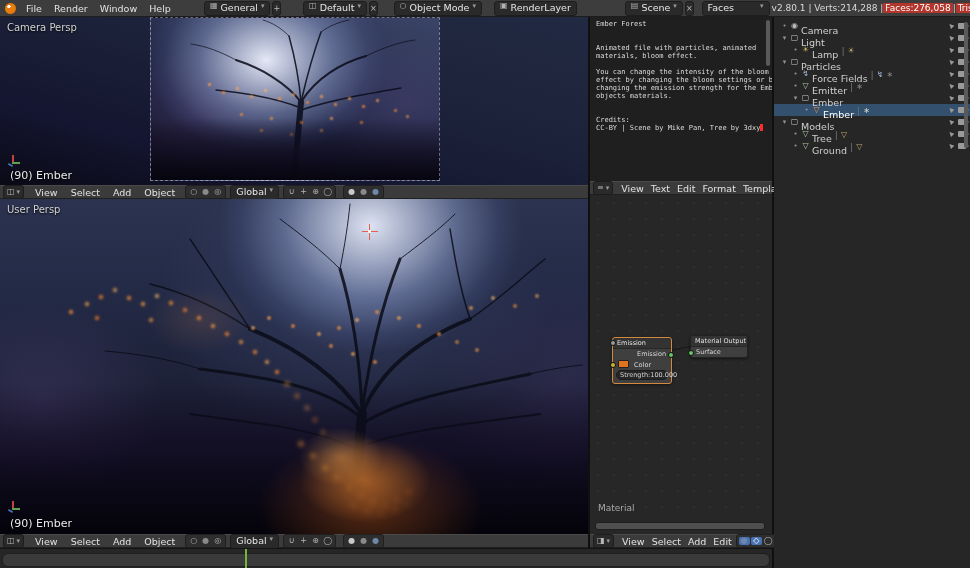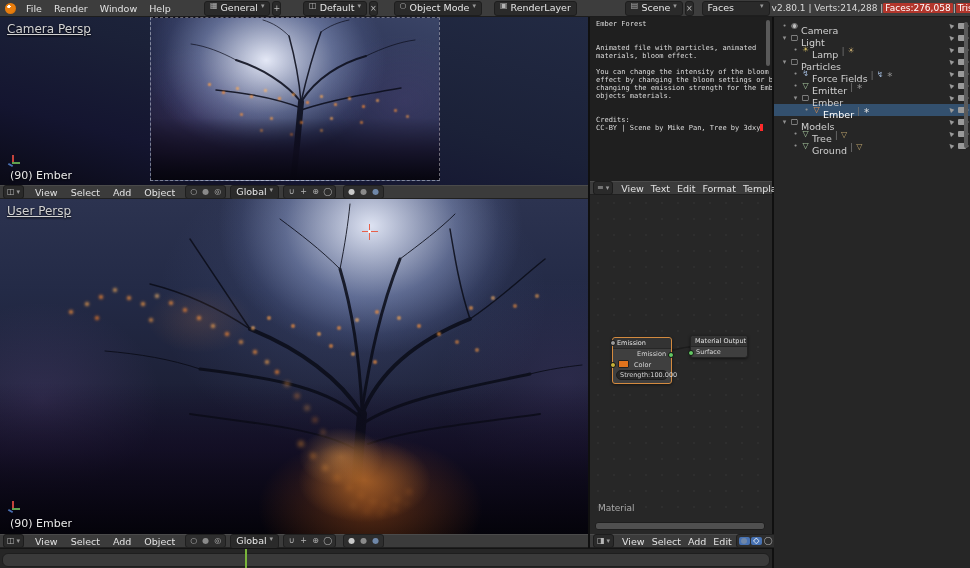--- a/index.html
+++ b/index.html
@@ -38,22 +38,22 @@
   .igrp .ic{width:11px;text-align:center;}
   .blue{background:#4772b3;color:#fff;border-color:#2d4d80;}
 
   
   .vp-top{left:0;top:17px;width:588px;height:168px;overflow:hidden;
      background:linear-gradient(195deg,#222a43 0%,#1b2138 45%,#141530 75%,#0a0a16 100%);}
   .vp-top-hdr{left:0;top:185px;width:588px;height:14px;}
   .vp-bot{left:0;top:199px;width:588px;height:335px;overflow:hidden;
      background:linear-gradient(180deg,#2c3350 0%,#232a46 28%,#1d2138 55%,#181430 76%,#0b0a18 100%);}
   .vp-bot-hdr{left:0;top:534px;width:588px;height:14px;}
-  .vplabel{position:absolute;left:7px;top:5px;color:#d2d2d2;font-size:12px;
-     text-shadow:0 1px 2px #000;z-index:4;text-decoration:underline;}
+  .vplabel{position:absolute;left:7px;top:5px;color:#d2d2d2;font-size:10px;
+     text-shadow:0 1px 2px #000;z-index:4;}
   .framelabel{position:absolute;left:10px;color:#e8e8e8;font-size:11px;text-shadow:0 1px 2px #000;z-index:4;}
   .cam-frame{position:absolute;left:150px;top:0;width:290px;height:164px;
      border:1px dashed rgba(255,255,255,.38);overflow:hidden;box-sizing:border-box;
      background:
        radial-gradient(150px 120px at 40% 26%,rgba(238,242,255,.95),rgba(170,188,235,.40) 45%,rgba(120,140,200,.12) 68%,transparent 80%),
        radial-gradient(120px 90px at 16% 58%,rgba(120,90,160,.22),transparent 75%),
        radial-gradient(120px 90px at 88% 52%,rgba(110,85,150,.20),transparent 75%),
        linear-gradient(200deg,#3a4466 0%,#2a3152 38%,#1e2240 66%,#141226 88%,#0a0916 100%);}
   .cam-ground{position:absolute;left:0;bottom:0;width:100%;height:38%;
      background:linear-gradient(180deg,transparent 0%,rgba(16,12,30,.75) 55%,rgba(6,5,14,.98) 100%);}

